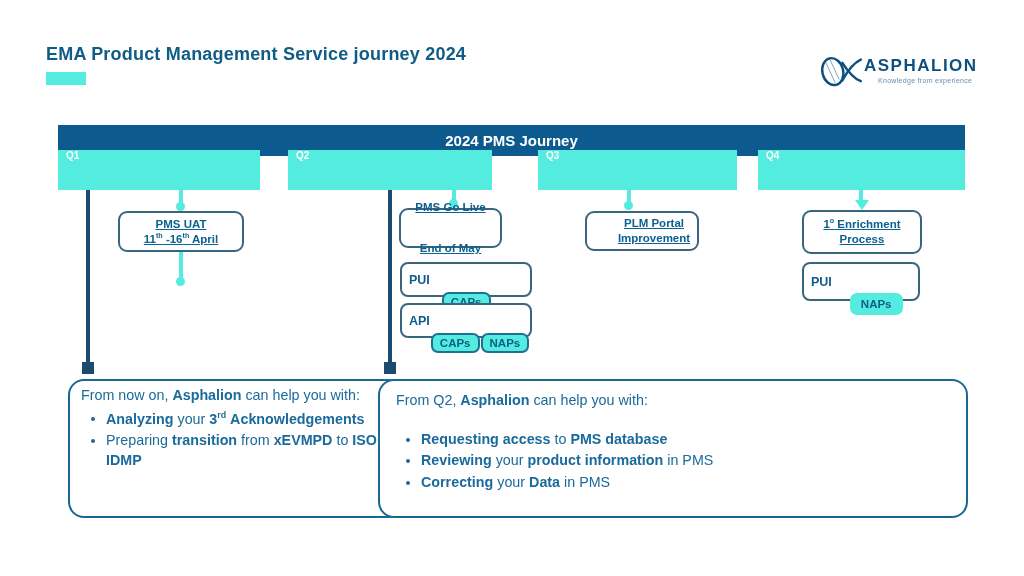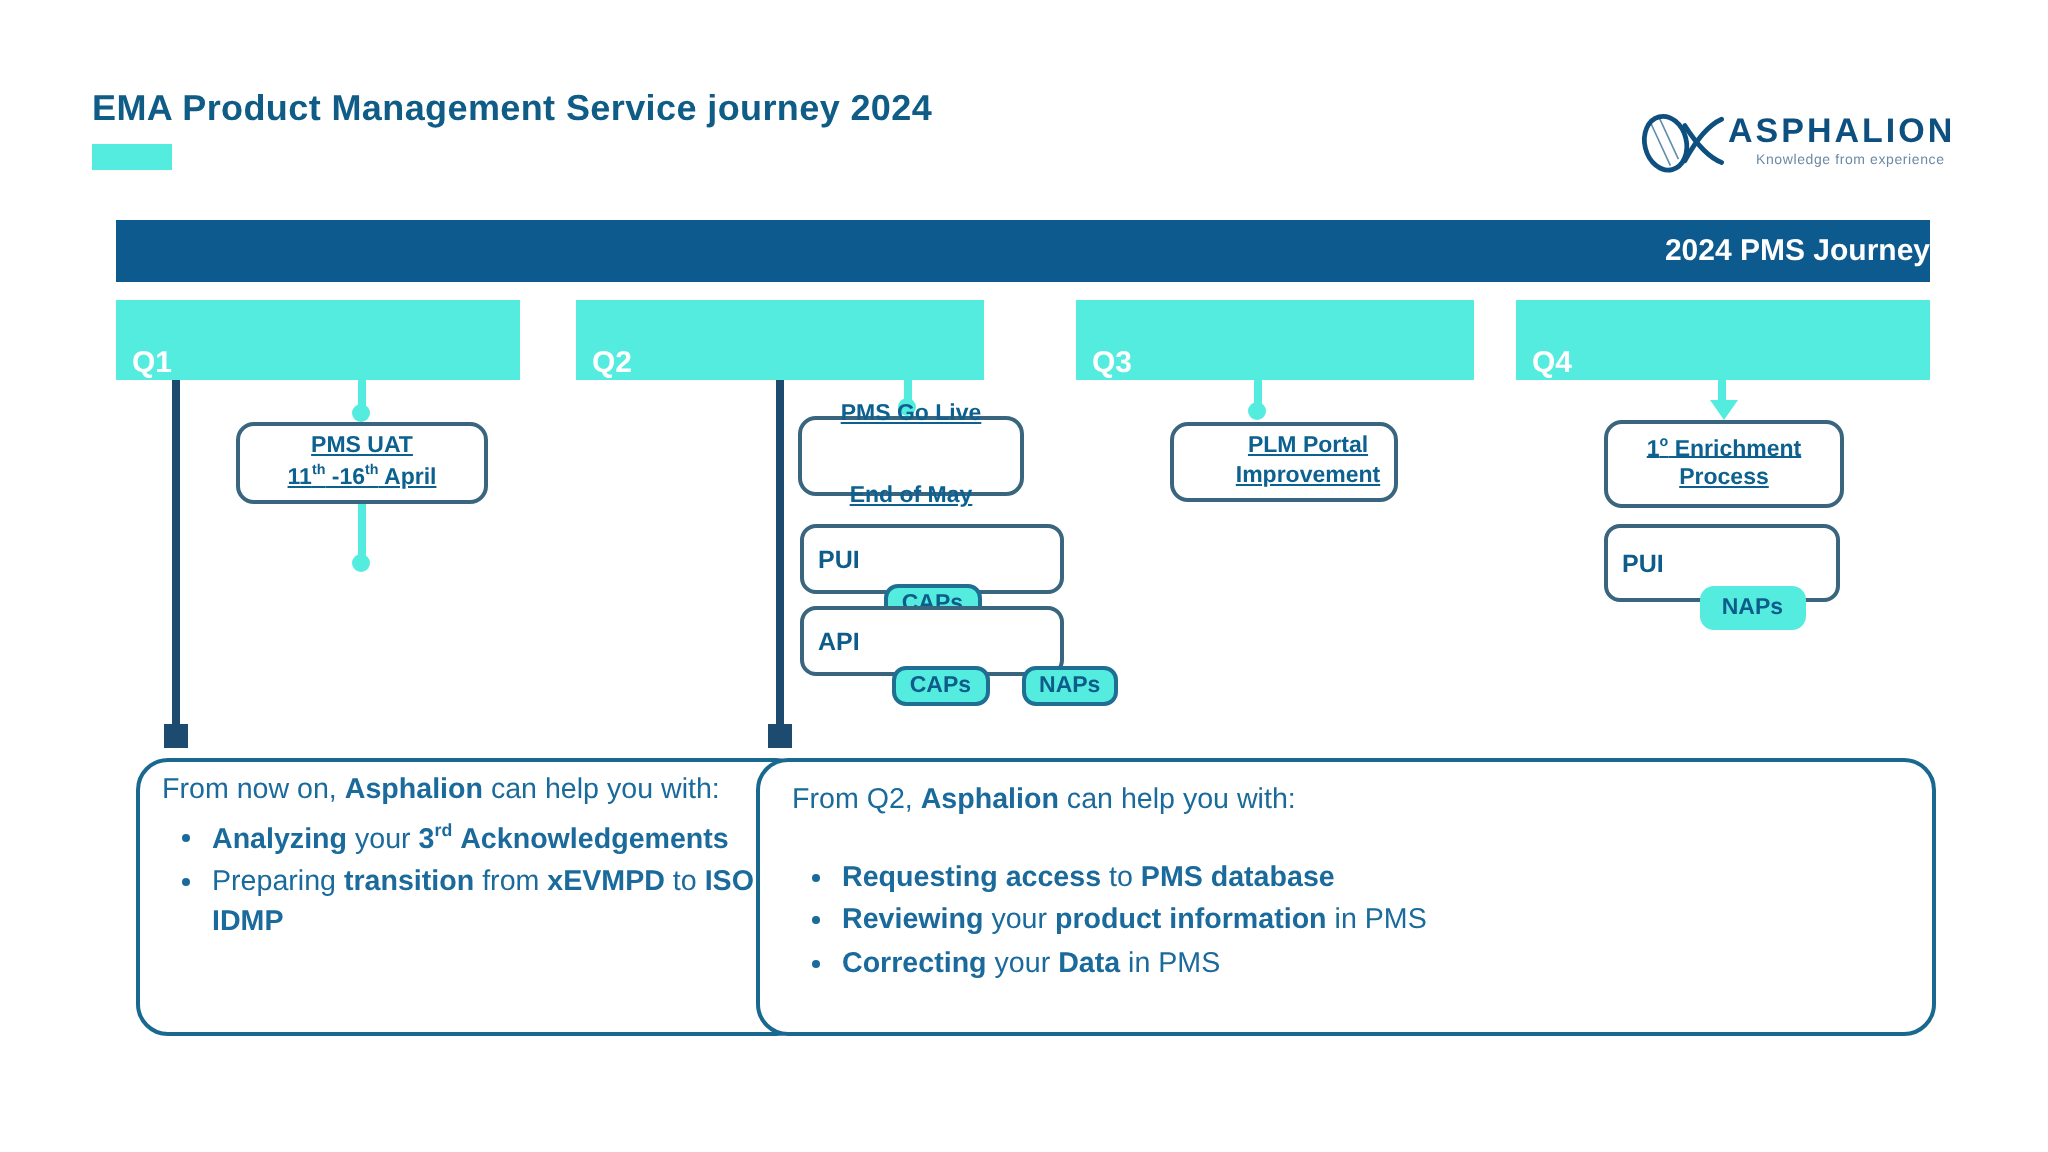--- a/index.html
+++ b/index.html
@@ -8,24 +8,24 @@
   }
   html,body{margin:0;padding:0;background:#ffffff;}
   .stage{position:relative;width:1024px;height:576px;background:#ffffff;overflow:hidden;
          font-family:"Liberation Sans",sans-serif;}
   .title{position:absolute;left:46px;top:44px;margin:0;font-size:18px;font-weight:700;
          color:var(--text_dark);letter-spacing:.2px;}
   .title-underline{position:absolute;left:46px;top:72px;width:40px;height:13px;background:var(--teal);}
   .logo{position:absolute;left:816px;top:50px;display:flex;align-items:center;}
   .logo-name{font-size:17px;font-weight:700;letter-spacing:1.5px;color:#0d4f7e;line-height:1;}
   .logo-tagline{font-size:7px;color:#6b8aa5;margin-top:3px;margin-left:14px;letter-spacing:.3px;}
-  .tl-header{position:absolute;left:58px;top:110px;width:907px;height:31px;background:var(--navy);
-             color:#fff;font-weight:700;font-size:15px;text-align:right;line-height:31px;}
+  .tl-header{position:absolute;left:58px;top:125px;width:907px;height:31px;background:var(--navy);
+             color:#fff;font-weight:700;font-size:15px;text-align:center;line-height:31px;}
   .qseg{position:absolute;top:150px;height:40px;background:var(--teal);color:#fff;
-        font-weight:700;font-size:15px;display:flex;align-items:flex-end;padding-left:8px;box-sizing:border-box;}
+        font-weight:700;font-size:10px;display:flex;align-items:flex-start;padding-left:8px;box-sizing:border-box;}
   .vline{position:absolute;width:4px;background:var(--line_dark);}
   .vcap{position:absolute;width:12px;height:12px;background:var(--line_dark);}
   .tline{position:absolute;width:4px;background:var(--teal);}
   .tdot{position:absolute;width:9px;height:9px;border-radius:50%;background:var(--teal);}
   .tarrow{position:absolute;width:0;height:0;border-left:7px solid transparent;
           border-right:7px solid transparent;border-top:10px solid var(--teal);}
   .mbox{position:absolute;background:#fff;border:2px solid var(--border);border-radius:9px;
         color:var(--text_mile);font-weight:700;font-size:11.5px;line-height:1.3;text-align:center;
         display:flex;flex-direction:column;justify-content:center;box-sizing:border-box;text-decoration:underline;}
   .tbox{position:absolute;background:#fff;border:2px solid var(--border);border-radius:8px;
@@ -96,38 +96,38 @@
   <div class="tdot" style="left:449px;top:199px;"></div>
   <div class="tline" style="left:627px;top:190px;height:16px;"></div>
   <div class="tdot" style="left:624px;top:201px;"></div>
   <div class="tline" style="left:859px;top:190px;height:12px;"></div>
   <div class="tarrow" style="left:855px;top:200px;"></div>
 
   <div class="mbox" style="left:118px;top:211px;width:126px;height:41px;">
     <div><span>PMS UAT</span></div>
     <div><span>11</span><sup>th</sup><span> -16</span><sup>th</sup><span>  April</span></div>
   </div>
-  <div class="mbox" style="left:399px;top:208px;width:113px;height:40px;gap:26px;">
+  <div class="mbox" style="left:399px;top:208px;width:103px;height:40px;gap:26px;">
     <div><span>PMS Go Live</span></div>
     <div><span>End of May</span></div>
   </div>
   <div class="mbox" style="left:585px;top:211px;width:114px;height:40px;padding-left:24px;">
     <div><span>PLM Portal</span></div>
     <div><span>Improvement</span></div>
   </div>
   <div class="mbox" style="left:802px;top:210px;width:120px;height:44px;">
     <div><span>1</span><sup>o</sup><span> Enrichment</span></div>
     <div><span>Process</span></div>
   </div>
 
   <div class="tbox" style="left:400px;top:262px;width:132px;height:35px;">
     <span class="tlabel">PUI</span>
     <span class="pill">CAPs</span>
   </div>
-  <div class="tbox" style="left:400px;top:303px;width:132px;height:35px;gap:16px;">
+  <div class="tbox" style="left:400px;top:303px;width:132px;height:35px;gap:1px;">
     <span class="tlabel">API</span>
     <span class="pill">CAPs</span>
     <span class="pill">NAPs</span>
   </div>
   <div class="tbox" style="left:802px;top:262px;width:118px;height:39px;gap:18px;">
     <span class="tlabel">PUI</span>
     <span class="pill soft">NAPs</span>
   </div>
 
   <div class="panel p1">

